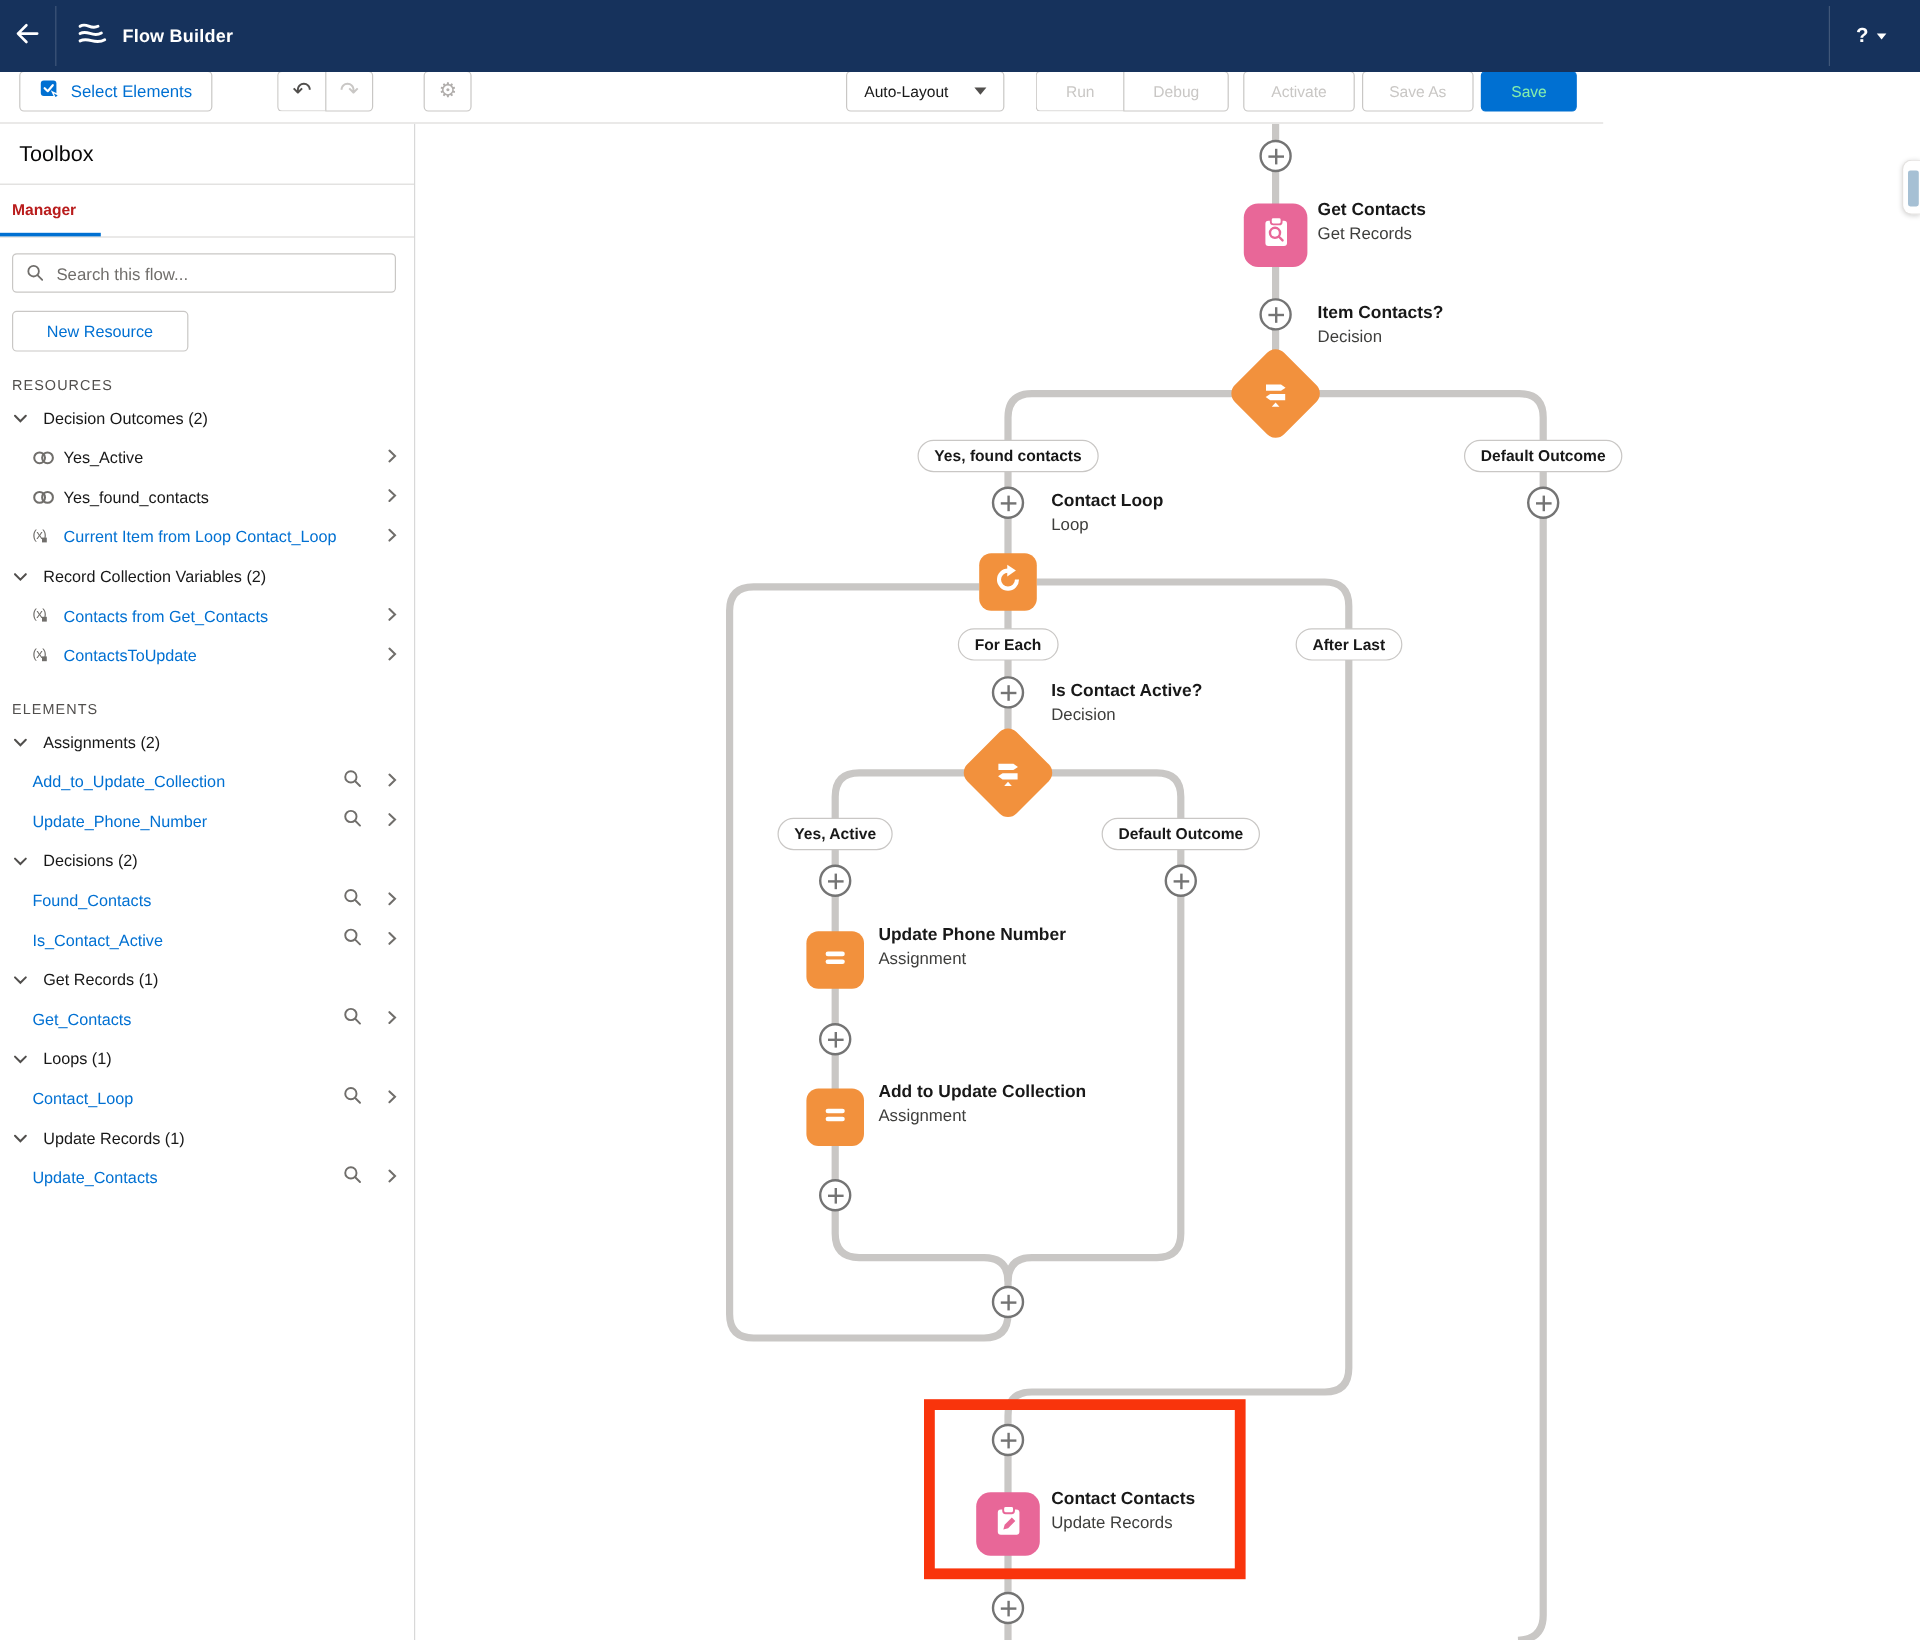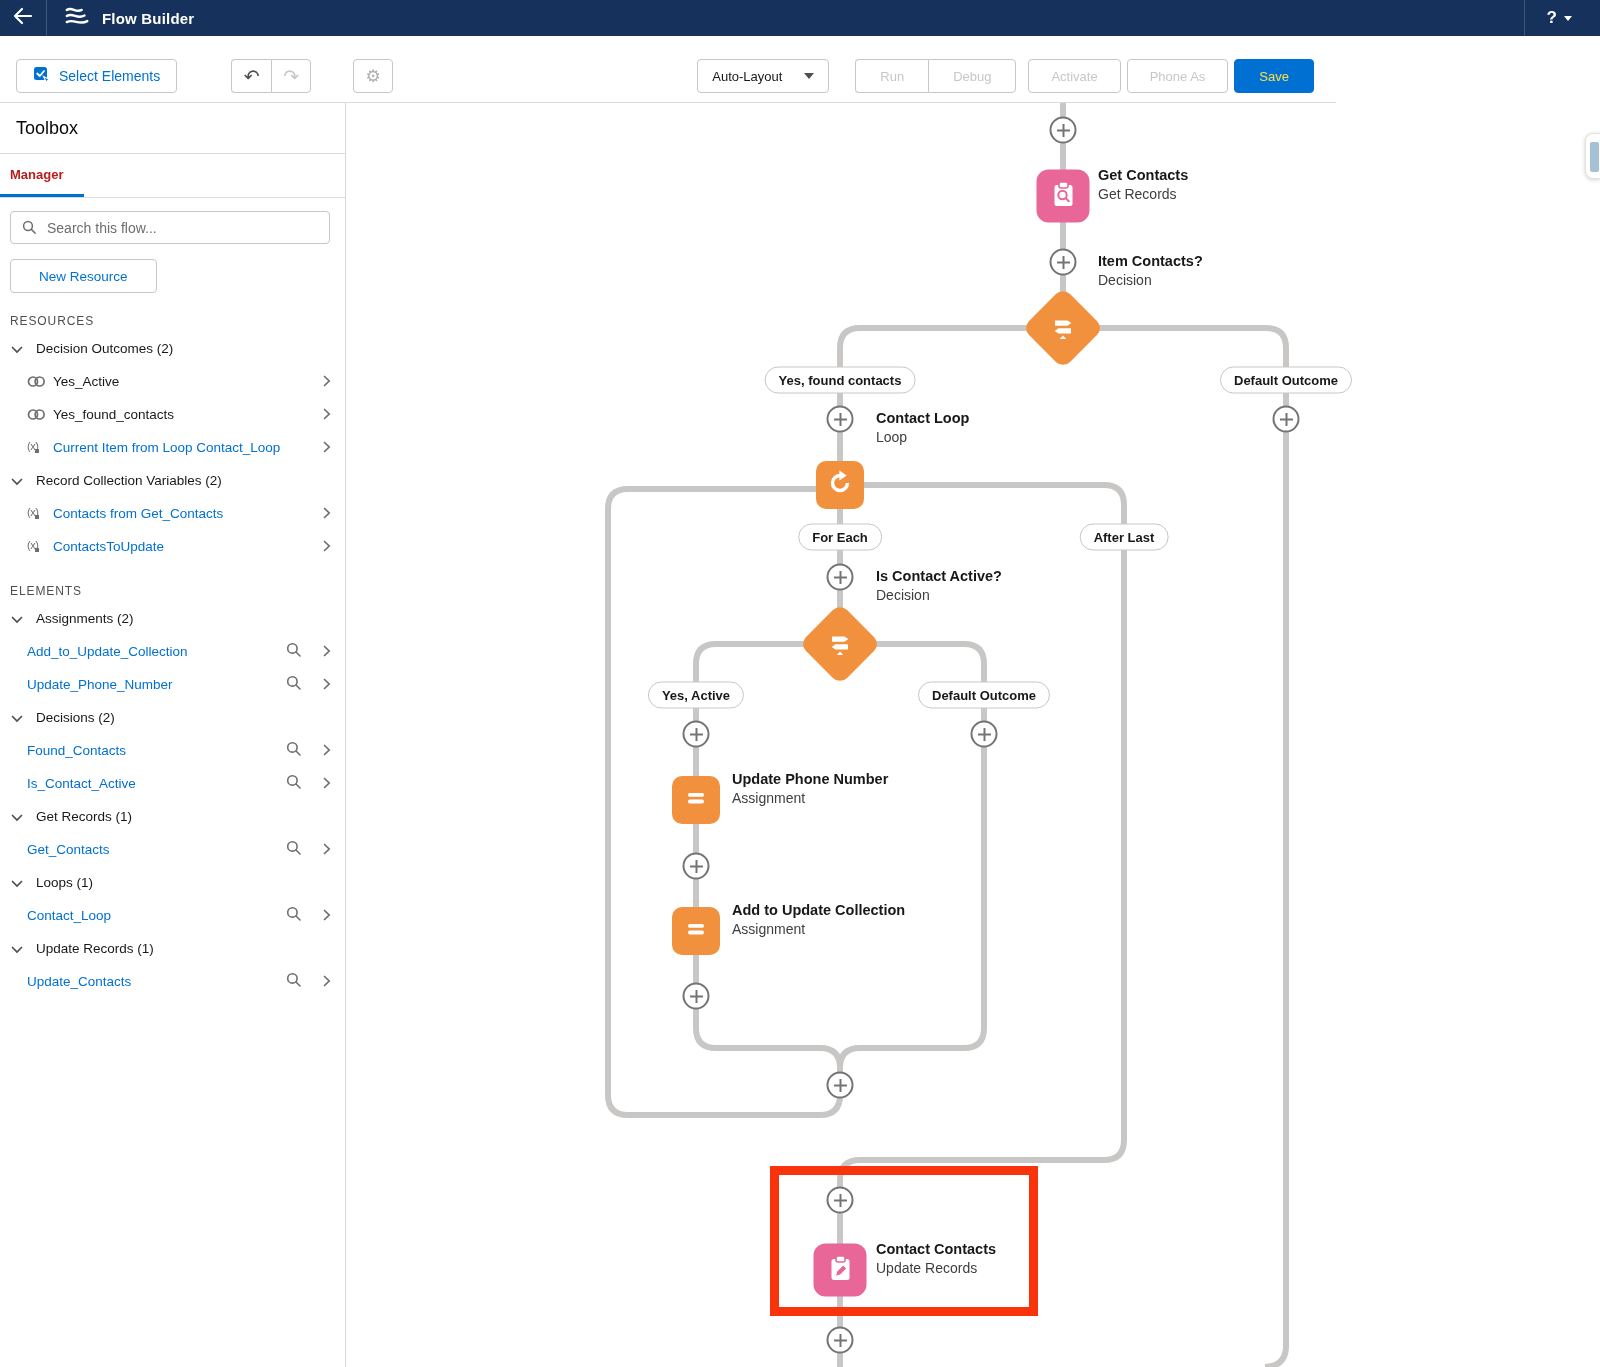--- a/index.html
+++ b/index.html
@@ -1,20 +1,20 @@
 <!DOCTYPE html>
 <html><head>
 <meta charset="utf-8">
 <style>
   * { margin:0; padding:0; box-sizing:border-box; }
   html,body { width:1600px; height:1367px; }
   body { font-family:"Liberation Sans","DejaVu Sans",sans-serif; background:#fff; color:#181818; overflow:hidden; position:relative; }
 
   
-  .topbar { position:absolute; left:0; top:0; width:1600px; height:36px; background:#16325c; display:flex; align-items:center; z-index:10;text-align:center; }
+  .topbar { position:absolute; left:0; top:0; width:1600px; height:60px; background:#16325c; display:flex; align-items:center; z-index:10;text-align:center; }
   .back-btn { width:47px; height:50px; display:flex; align-items:center; justify-content:center; border-right:1px solid rgba(255,255,255,.18); cursor:pointer; }
   .brand { display:flex; align-items:center; margin-left:16px; gap:11px; }
   .brand-title { color:#fff; font-size:15px; font-weight:700; letter-spacing:.2px; }
   .topbar-spacer { flex:1; }
   .help-btn { display:flex; align-items:center; gap:7px; margin-right:28px; cursor:pointer; border-left:1px solid rgba(255,255,255,.18); padding-left:22px; height:50px; }
   .help-q { color:#fff; font-size:17px; font-weight:700; }
   .caret-down-white { width:0; height:0; border-left:4px solid transparent; border-right:4px solid transparent; border-top:5px solid #fff; }
 
   
   .toolbar { position:absolute; left:0; top:50px; width:1336px; height:53px; background:#fff; border-bottom:1px solid #dddbda; display:flex; align-items:center; padding:0 22px 0 16px; z-index:9;gap:32px; }
@@ -28,21 +28,21 @@
   .glyph-undo { font-size:19px; color:#514f4d; font-family:"DejaVu Sans",sans-serif; }
   .glyph-redo { font-size:19px; color:#c9c7c5; font-family:"DejaVu Sans",sans-serif; }
   .glyph-gear { font-size:17px; color:#b0adab; font-family:"DejaVu Sans",sans-serif; }
   .toolbar-right { margin-left:auto; display:flex; align-items:center; }
   .btn-autolayout { padding:0 14px; gap:12px; font-weight:400; margin-right:26px; width:132px; justify-content:space-between; }
   .caret-down-dark { width:0; height:0; border-left:5px solid transparent; border-right:5px solid transparent; border-top:6px solid #514f4d; }
   .btn.disabled { color:#c9c7c5; cursor:default; }
   .run-debug { margin-left:0; margin-right:6px; }
   .run-debug .btn { width:auto; padding:0 24px; }
   .btn-plain { padding:0 22px; margin-left:6px; }
-  .btn-save { padding:0 24px; margin-left:6px; background:#0070d2; border-color:#0070d2; color:#fde047; font-weight:400; }
+  .btn-save { padding:0 24px; margin-left:6px; background:#0070d2; border-color:#0070d2; color:#86efac; font-weight:400; }
 
   
   .sidebar { position:absolute; left:0; top:103px; width:346px; bottom:0; background:#fff; border-right:1px solid #d8d8d8; z-index:5; overflow:hidden; }
   .tb-title { font-size:18px; color:#080707; padding:15px 16px 14px 16px; border-bottom:1px solid #dddbda; }
   .tabs { position:relative; height:44px; border-bottom:1px solid #dddbda; }
   .tab { position:absolute; left:10px; top:13px; font-size:13px; font-weight:700; color:#b91c1c; cursor:pointer; }
   .tab-underline { position:absolute; left:0; bottom:0; width:84px; height:3px; background:#0070d2; }
   .search-wrap { position:relative; margin:13px 15px 0 10px; }
   .search-input { width:100%; height:33px; border:1px solid #c9c7c5; border-radius:4px; padding:0 12px 0 36px; font-size:14px; font-family:inherit; color:#181818; outline:none; }
   .search-input::placeholder { color:#706e6b; }
@@ -134,21 +134,21 @@
   <div class="toolbar-right">
     <button class="btn btn-autolayout">
       <span>Auto-Layout</span>
       <span class="caret-down-dark"></span>
     </button>
     <div class="btn-group run-debug">
       <button class="btn disabled">Run</button>
       <button class="btn disabled">Debug</button>
     </div>
     <button class="btn btn-plain disabled">Activate</button>
-    <button class="btn btn-plain disabled">Phone As</button>
+    <button class="btn btn-plain disabled">Save As</button>
     <button class="btn btn-save">Save</button>
   </div>
 </div>
 
 <aside class="sidebar">
   <div class="tb-title">Toolbox</div>
   <div class="tabs">
     <span class="tab">Manager</span>
     <span class="tab-underline"></span>
   </div>

